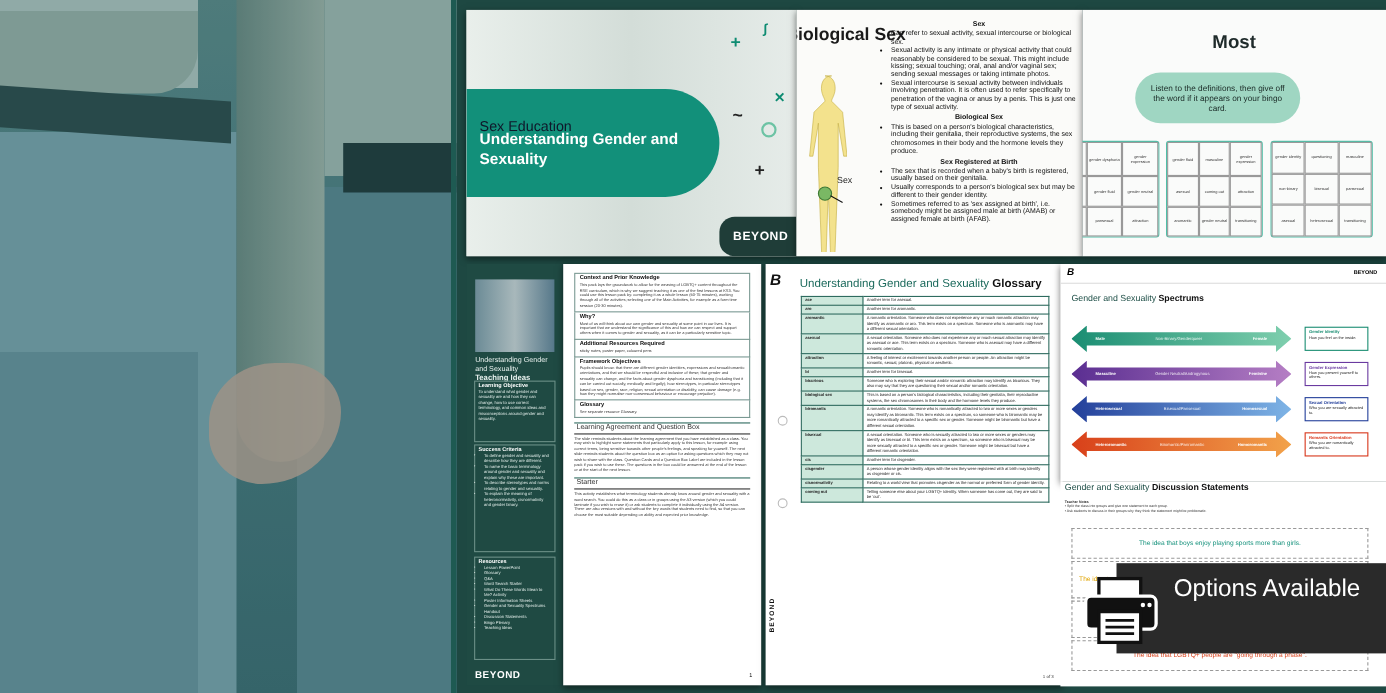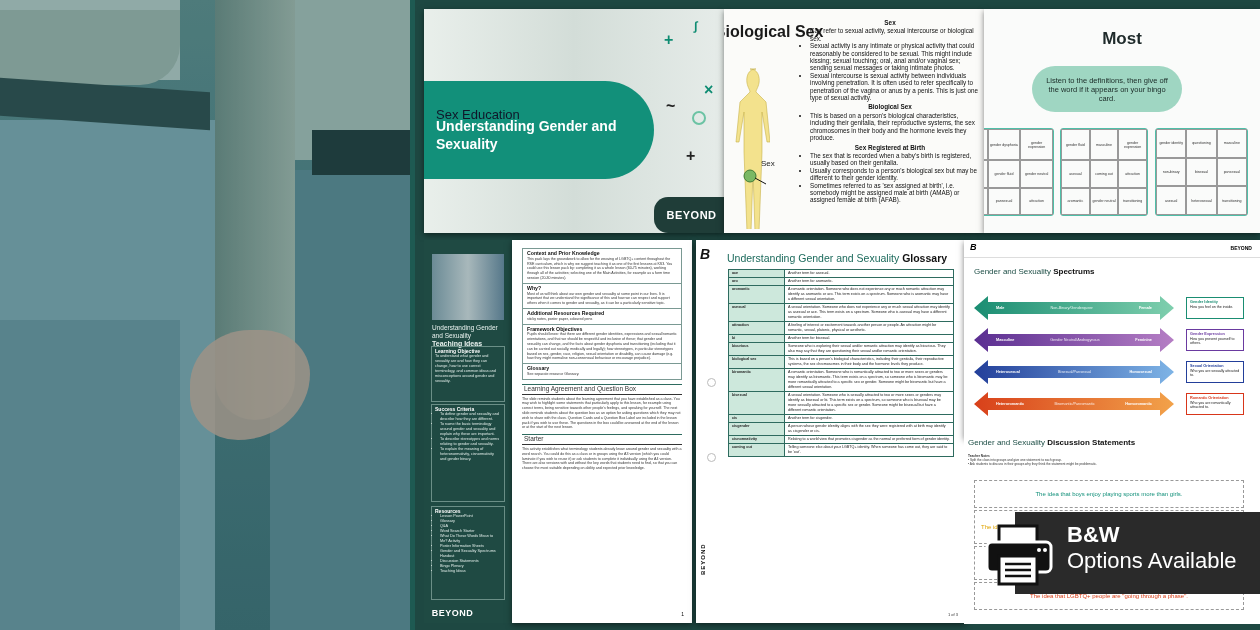--- a/index.html
+++ b/index.html
@@ -389,17 +389,16 @@
       <rect x="16" y="2" width="38" height="18" fill="#fff" stroke="#111" stroke-width="3"></rect>
       <rect x="4" y="18" width="64" height="30" rx="5" fill="#111" stroke="#fff" stroke-width="3"></rect>
       <circle cx="56" cy="26" r="2" fill="#fff"></circle>
         <circle cx="62" cy="26" r="2" fill="#fff"></circle>
       <rect x="16" y="32" width="38" height="28" fill="#fff" stroke="#111" stroke-width="3"></rect>
       <line x1="22" y1="40" x2="48" y2="40" stroke="#111" stroke-width="2.5"></line>
       <line x1="22" y1="46" x2="48" y2="46" stroke="#111" stroke-width="2.5"></line>
       <line x1="22" y1="52" x2="48" y2="52" stroke="#111" stroke-width="2.5"></line>
     </svg>
     <div class="txt">
-      <span class="a">B&amp;W</span>
       <span class="b">Options Available</span>
     </div>
   </div>
 </div>
 
 </body></html>

